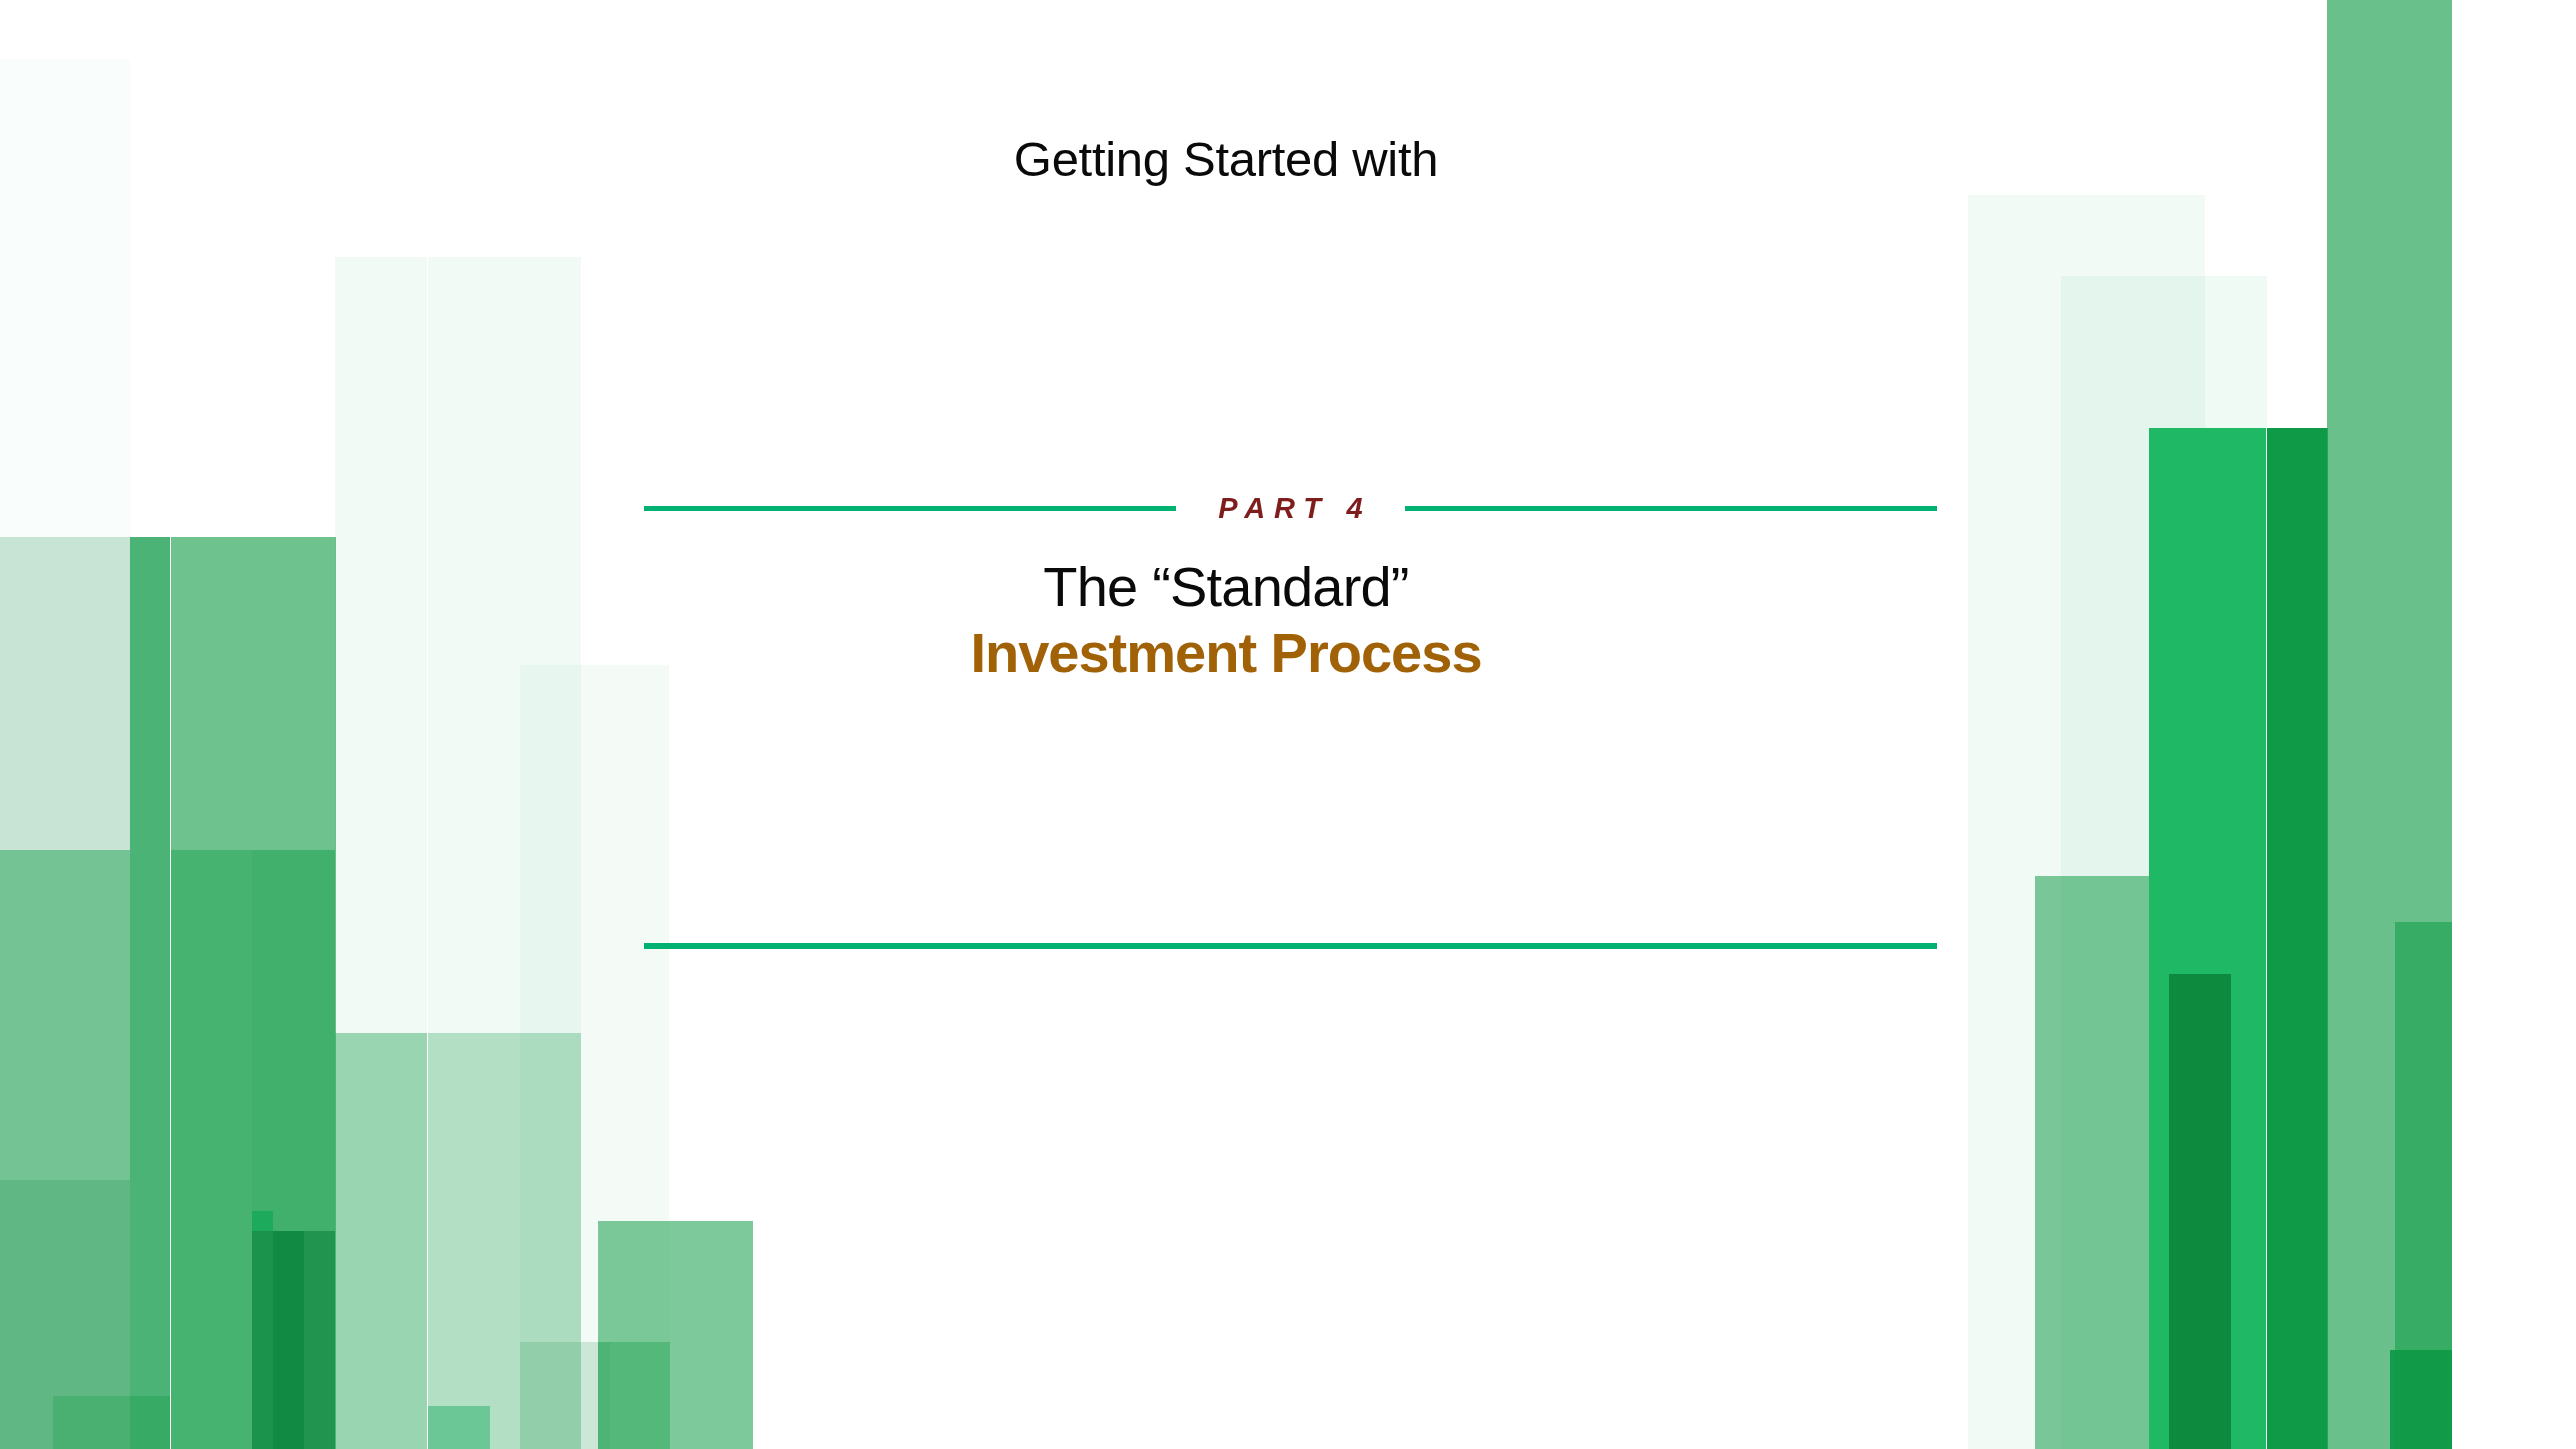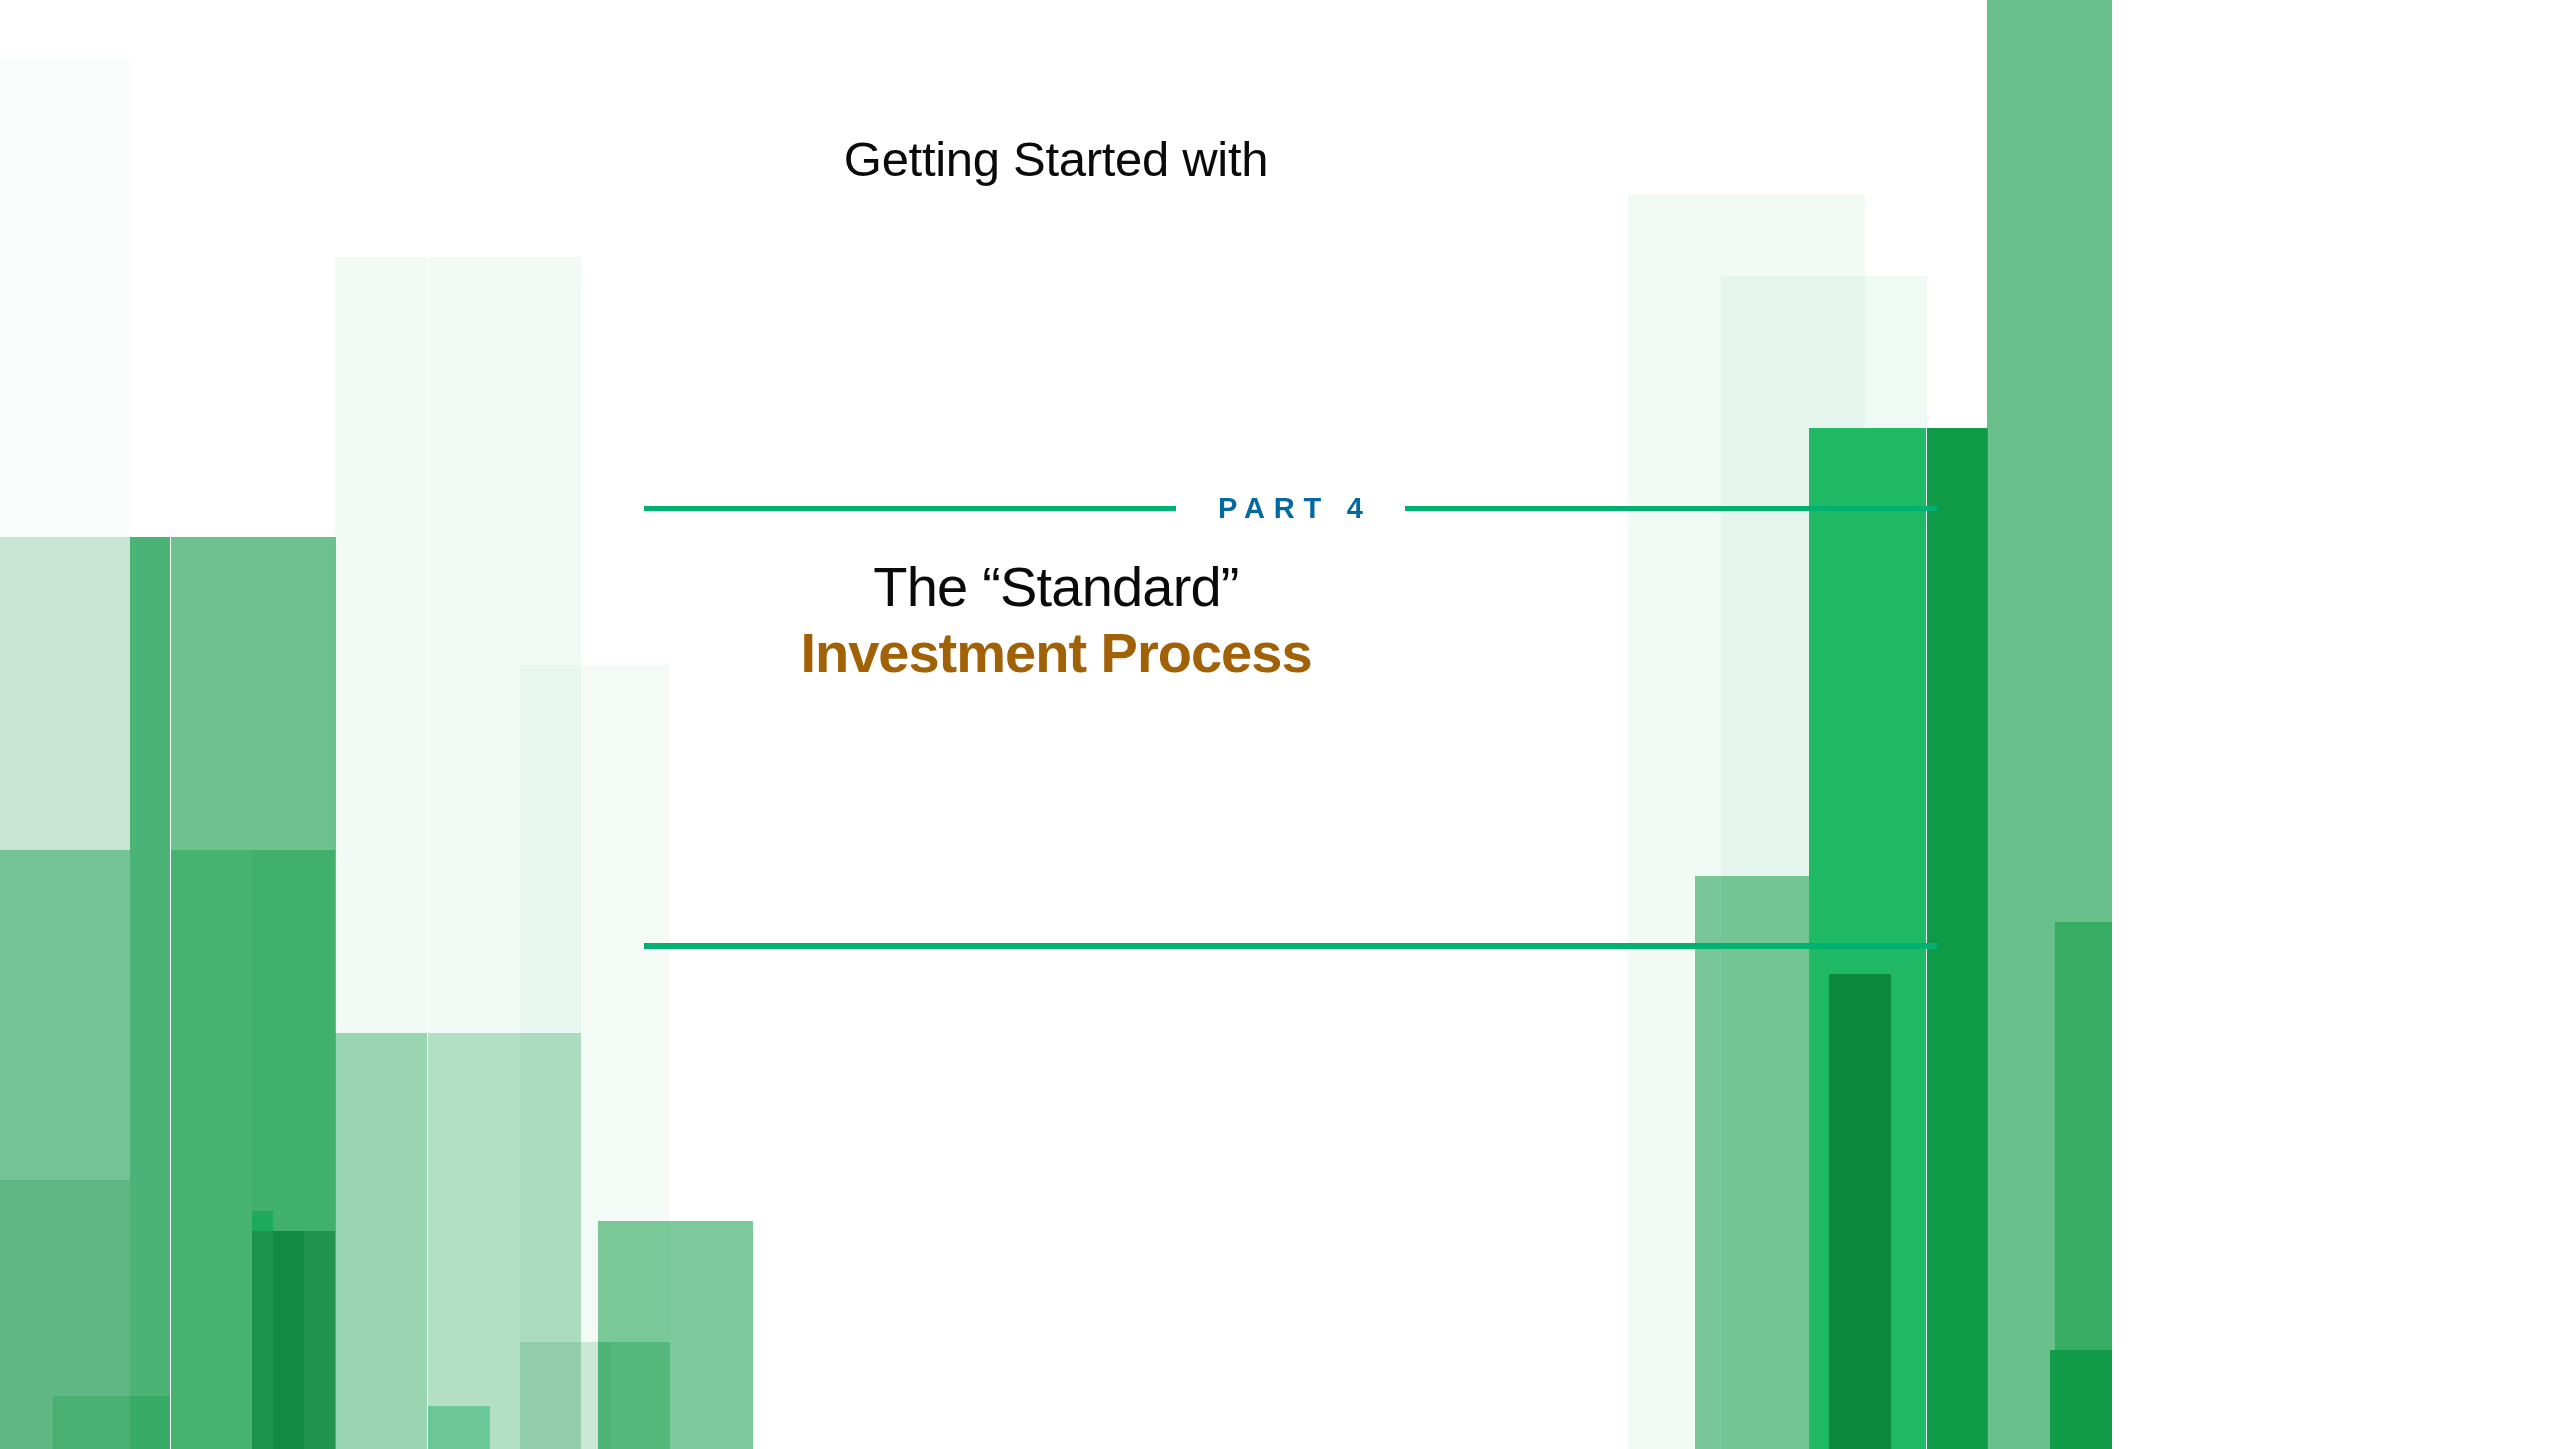--- a/index.html
+++ b/index.html
@@ -8,21 +8,21 @@
     padding: 0;
     background: #ffffff;
   }
   body {
     font-family: "Liberation Sans", "DejaVu Sans", sans-serif;
     -webkit-font-smoothing: antialiased;
   }
 
   #slide {
     position: relative;
-    width: 2112px;
+    width: 2452px;
     height: 1449px;
     background: #ffffff;
     overflow: hidden;
   }
 
   
   .bars {
     position: absolute;
     top: 0;
     bottom: 0;
@@ -157,21 +157,21 @@
     </div>
 
   <div class="content">
 
     <div class="subtitle">
       <span class="line">Getting Started with</span>
     </div>
 
     <div class="part-row">
       <span class="rule" style="background: rgb(0, 177, 114);"></span>
-      <span class="part-label" style="color: #0369a1;">PART 4</span>
+      <span class="part-label" style="color: #7f1d1d; font-style: italic;">PART 4</span>
       <span class="rule" style="background: rgb(0, 177, 114);"></span>
     </div>
 
     <div class="headline">
       <span class="hl-main">The “Standard”</span>
       <span class="hl-sub" style="color: #a16207;">Investment Process</span>
     </div>
 
     <div class="bottom-rule" style="background: rgb(0, 177, 114);"></div>
 

